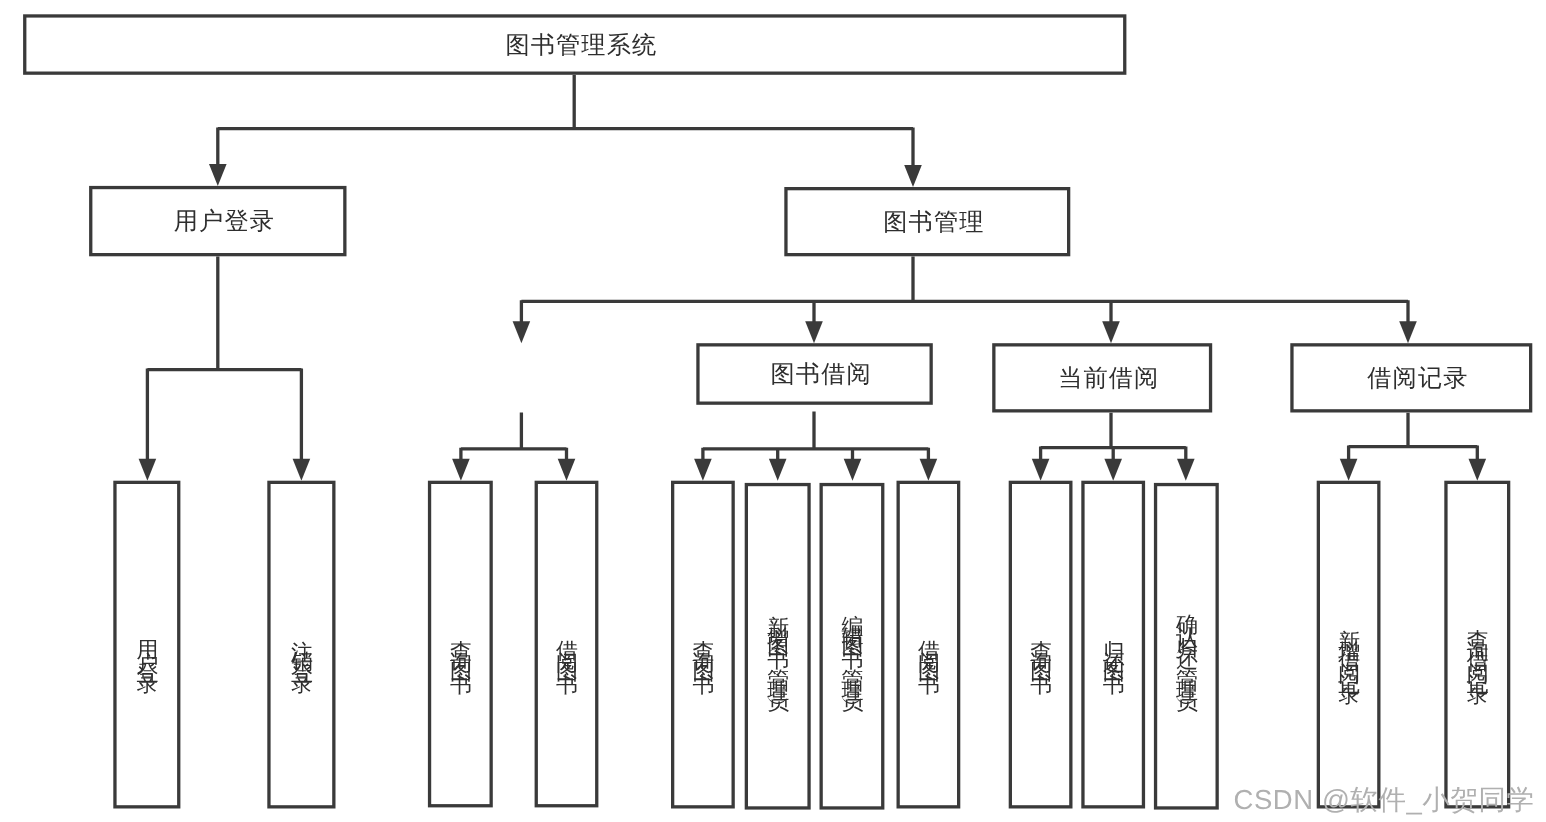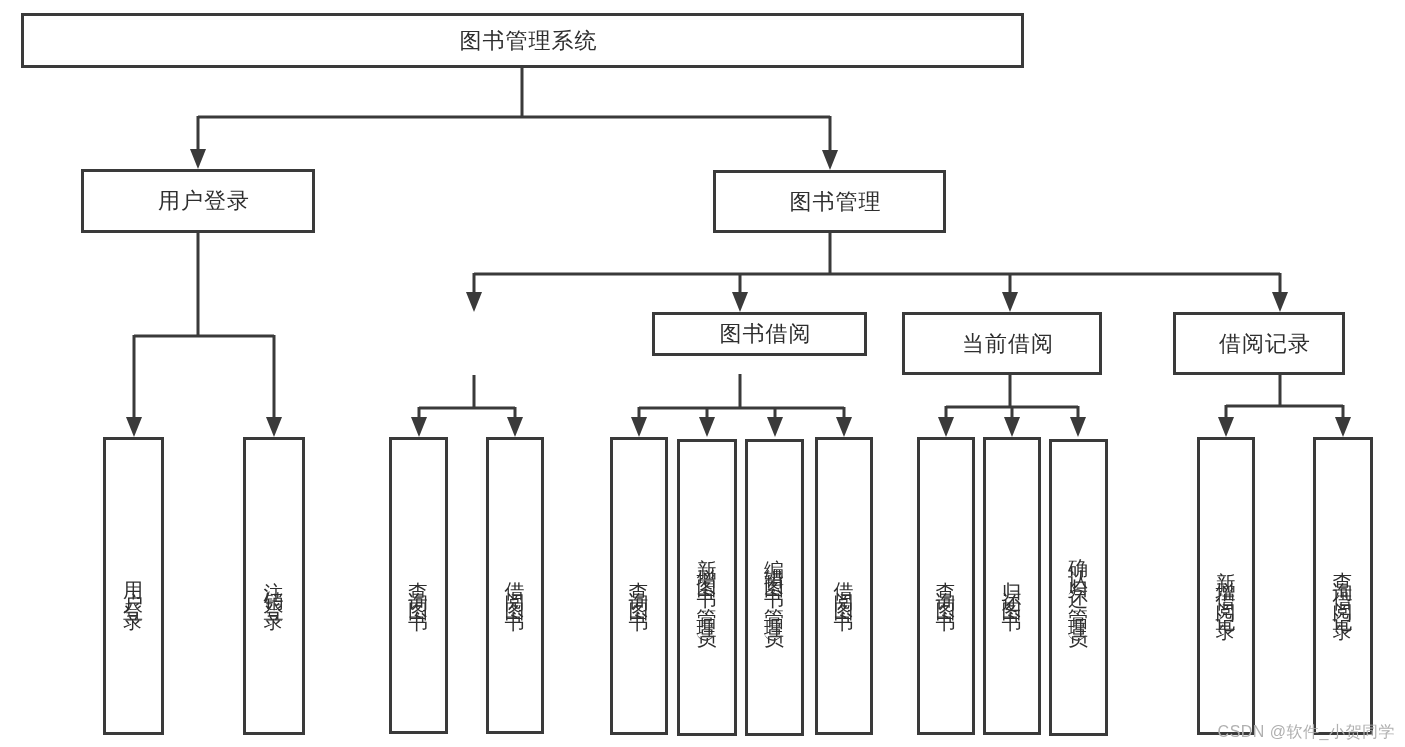--- a/index.html
+++ b/index.html
@@ -15,21 +15,21 @@
     display:flex; align-items:center; justify-content:center;
     text-align:center;
   }
   .box-h { font-size:22px; letter-spacing:1px;padding-left:12px; }
   .leaf span{
     writing-mode:vertical-rl; text-orientation:mixed;
     font-size:20px; line-height:1; letter-spacing:10px; color:#2e2e2e;
   }
   .watermark {
     position:absolute; right:10px; bottom:4px; z-index:2;
-    color:#b0b0b0; font-size:16px; letter-spacing:0.5px;
+    color:#b0b0b0; font-size:25px; letter-spacing:0.5px;
   }
   .wire { stroke:#3a3a3a; stroke-width:3; fill:none; }
   .arrow { fill:#3a3a3a; stroke:none; }
 </style>
 </head>
 <body>
 
 <div id="stage">
 
   <svg id="wires" width="1405" height="747">
@@ -78,25 +78,25 @@
     <g>
       <path class="wire" d="M1280,375 L1280,406 M1226,406 L1343,406 M1226,405 L1226,419 M1343,405 L1343,419"></path>
       <polygon class="arrow" points="1218,417 1234,417 1226,437"></polygon>
       <polygon class="arrow" points="1335,417 1351,417 1343,437"></polygon>
     </g>
   </svg>
 
   <div class="box box-h" style="left:21px; top:13px; width:1003px; height:55px;">图书管理系统</div>
 
   <div class="box box-h" style="left:81px; top:169px; width:234px; height:64px;">用户登录</div>
-  <div class="box box-h" style="left:713px; top:170px; width:233px; height:63px;">图书管理</div>
+  <div class="box box-h" style="left:713px; top:170px; width:260px; height:63px;">图书管理</div>
 
-  <div class="box box-h" style="left:633px; top:312px; width:215px; height:44px;margin-left:19px;">图书借阅</div>
+  <div class="box box-h" style="left:633px; top:312px; width:215px; height:56px;">图书借阅</div>
   <div class="box box-h" style="left:902px; top:312px; width:200px; height:63px;">当前借阅</div>
-  <div class="box box-h" style="left:1173px; top:312px; width:172px; height:63px;">借阅记录</div>
+  <div class="box box-h" style="left:1173px; top:312px; width:220px; height:63px;">借阅记录</div>
 
   <div class="box leaf" style="left:103px; top:437px; width:61px; height:298px;">
     <span>用户登录</span>
   </div>
   <div class="box leaf" style="left:243px; top:437px; width:62px; height:298px;">
     <span>注销登录</span>
   </div>
 
   <div class="box leaf" style="left:389px; top:437px; width:59px; height:297px;">
     <span>查询图书</span>

